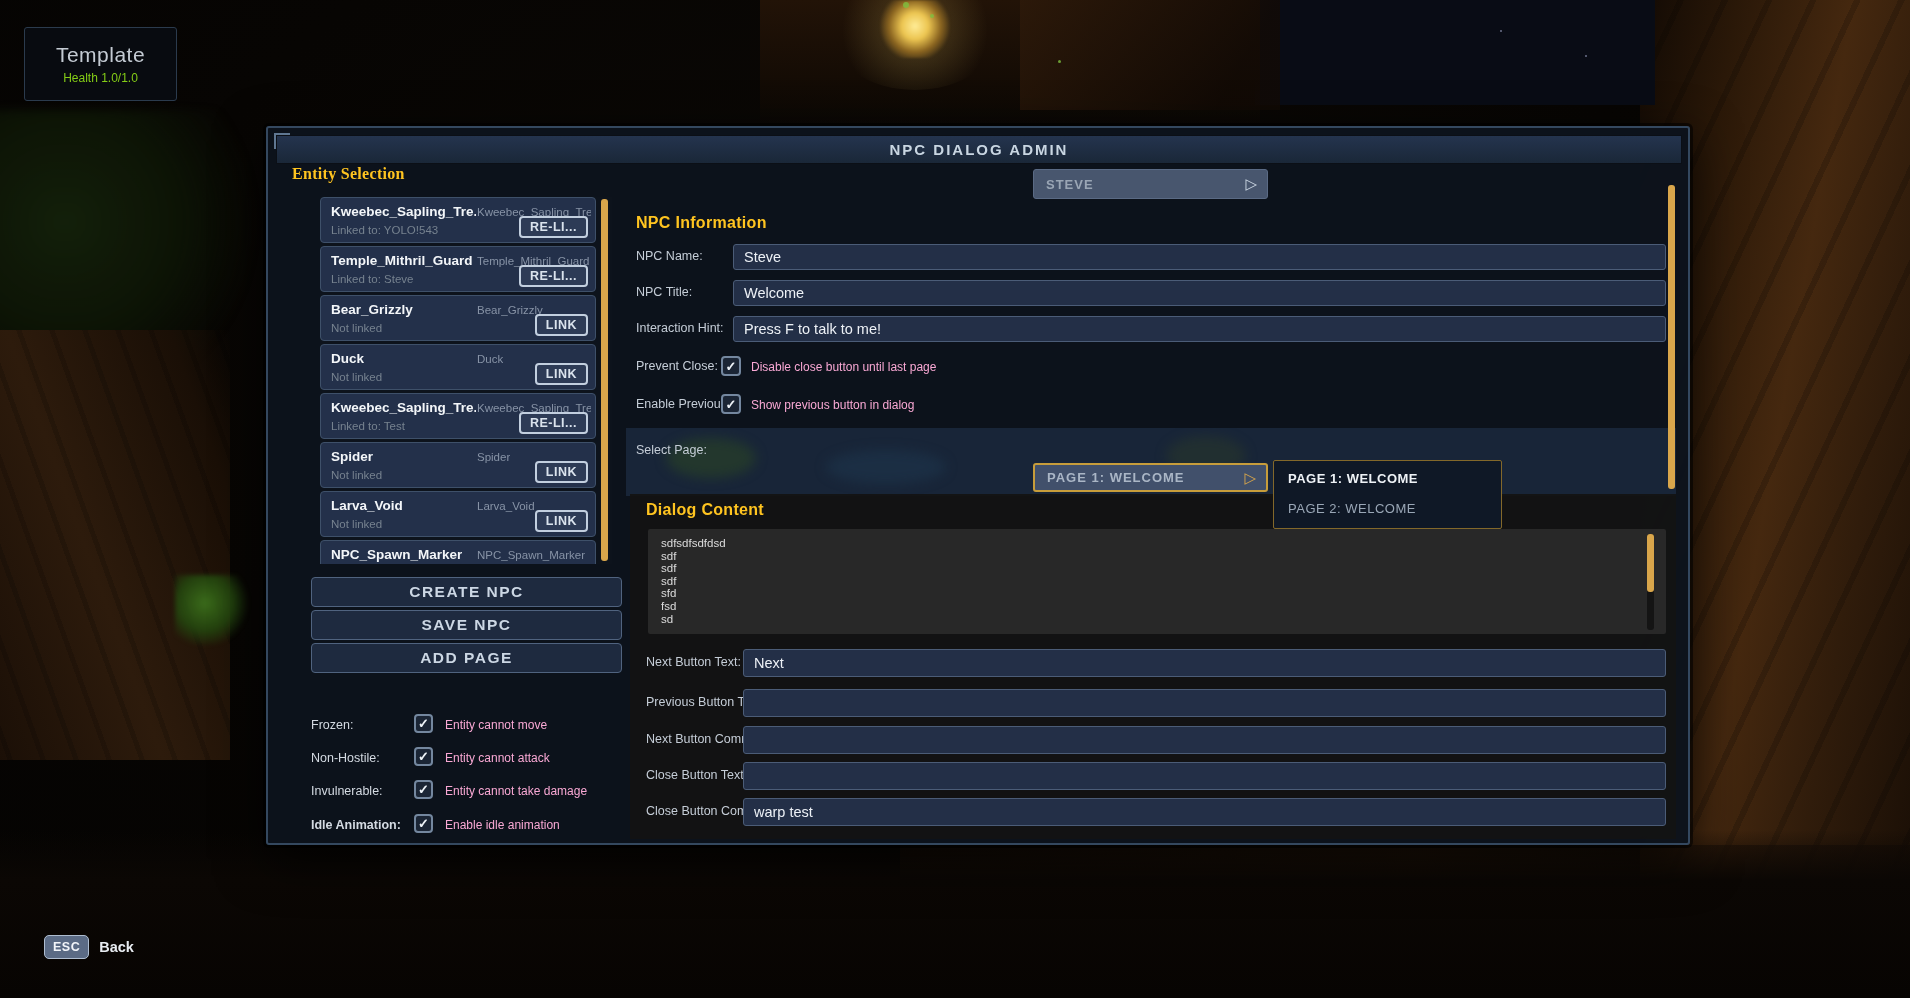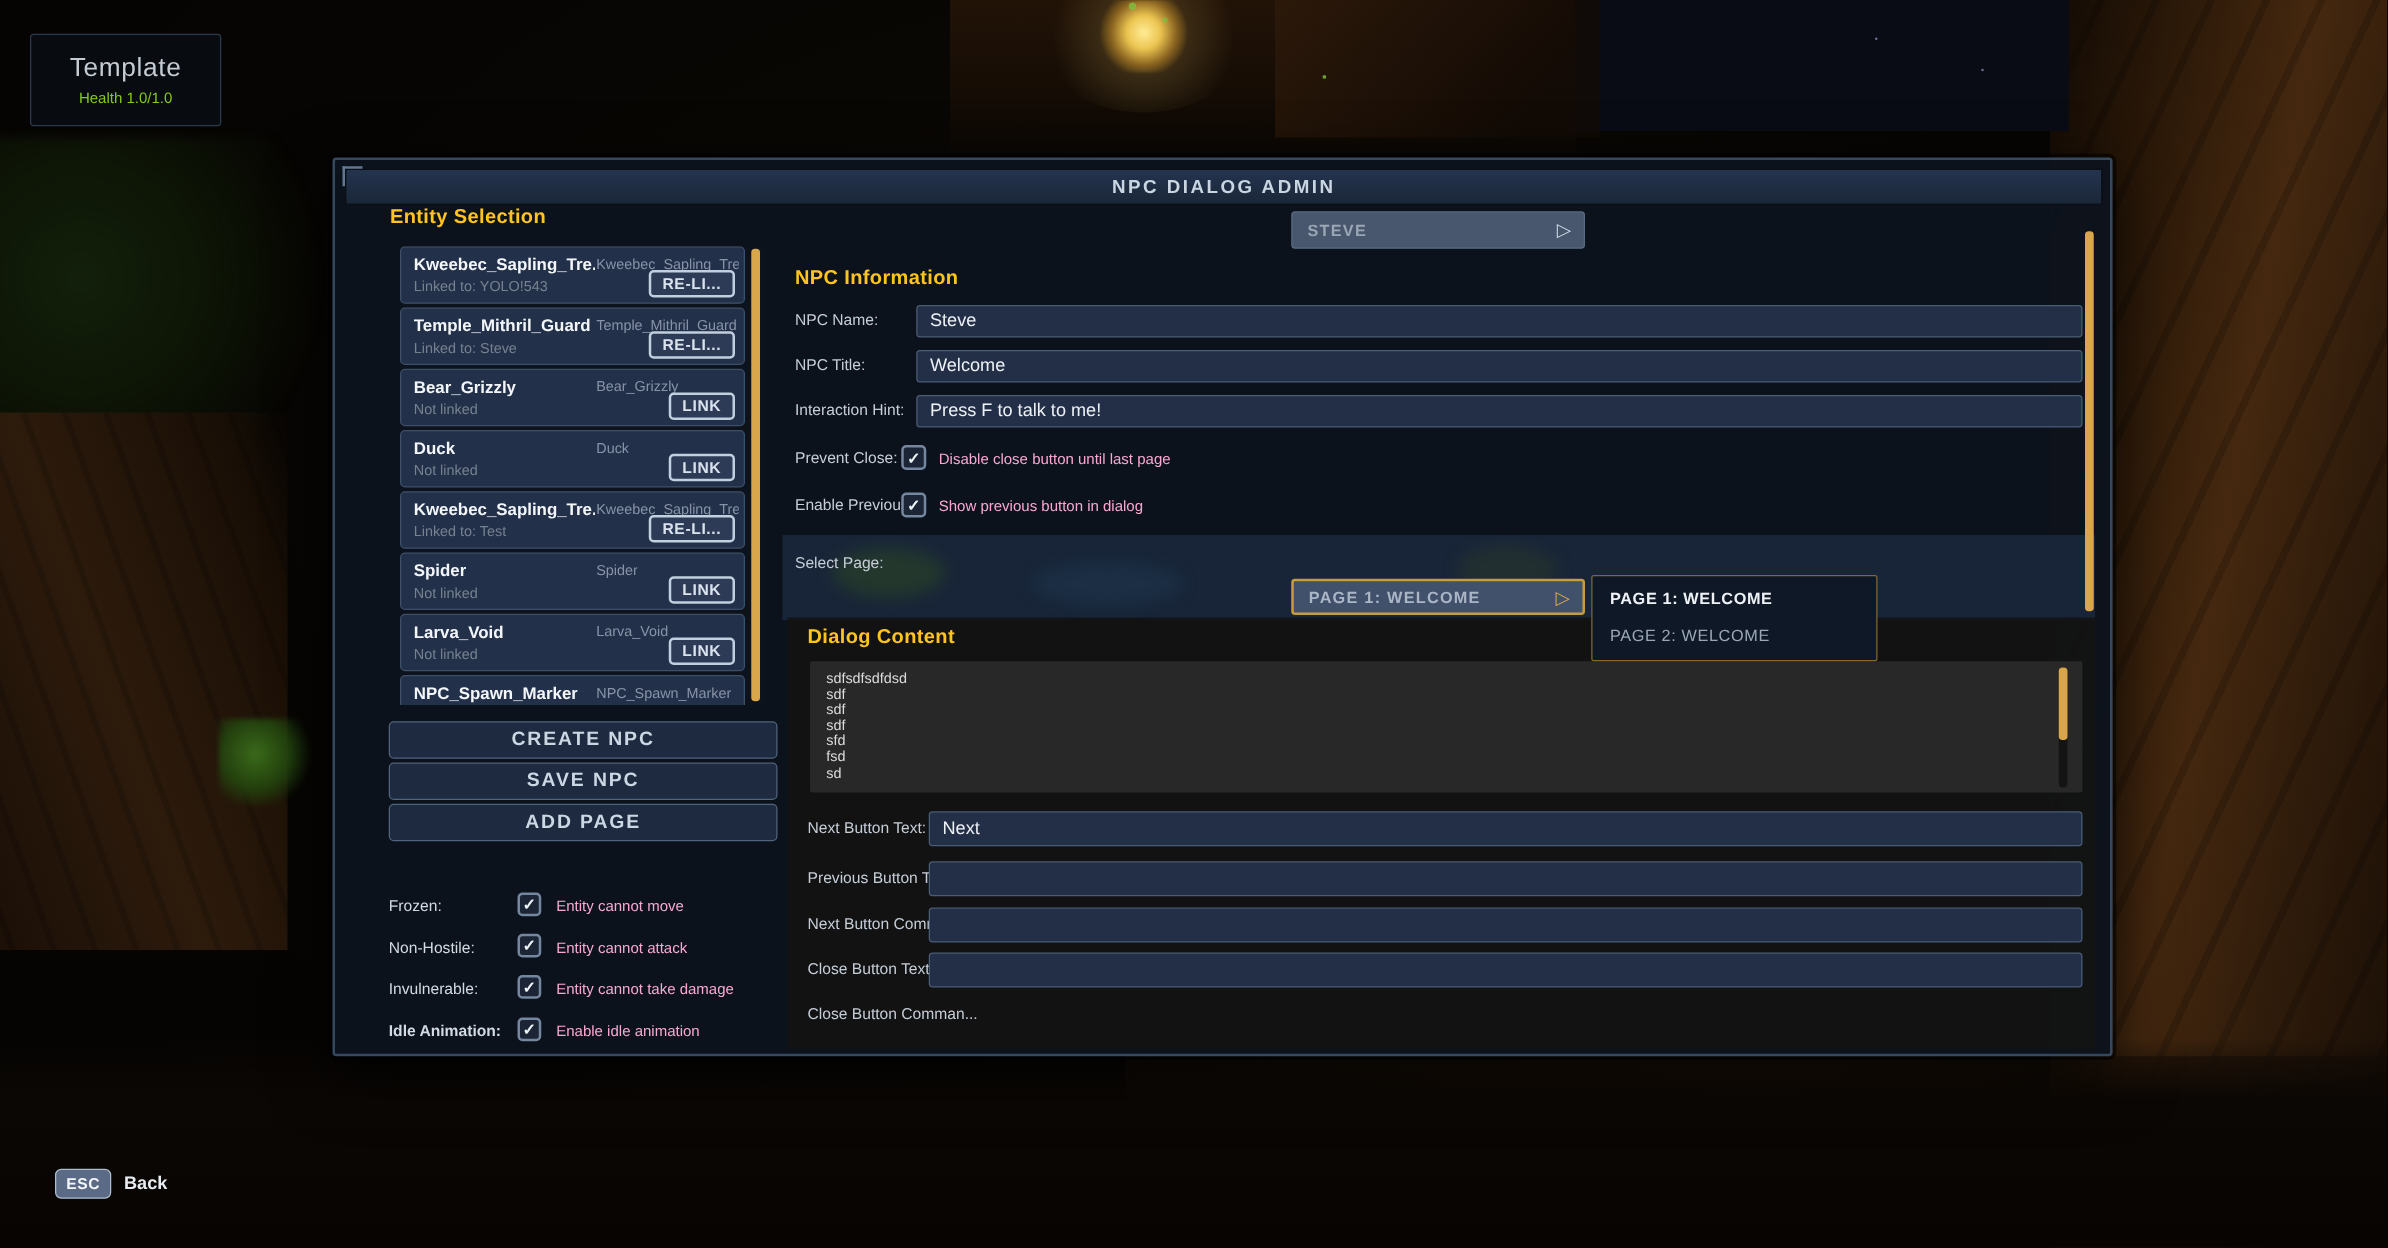--- a/index.html
+++ b/index.html
@@ -157,21 +157,21 @@
     <span class="esc-label">Back</span>
   </div>
 
   <div class="abs dialog">
 
     <div class="abs titlebar">
       <span>NPC DIALOG ADMIN</span>
     </div>
     <div class="abs corner cl"></div>
 
-    <div class="abs goldhdr" style="left:44px;top:37px;">Entity Selection</div>
+    <div class="abs goldhdr" style="left:24px;top:37px;font-family:Liberation Serif, serif;">Entity Selection</div>
 
     <div class="abs ent-list">
       <div class="ent-row">
         <span class="ent-name">Kweebec_Sapling_Tre...</span>
         <span class="ent-type">Kweebec_Sapling_Tre...</span>
         <span class="ent-status">Linked to: YOLO!543</span>
         <span class="ent-btn">RE-LI...</span>
       </div>
       <div class="ent-row">
         <span class="ent-name">Temple_Mithril_Guard</span>
@@ -312,15 +312,18 @@
     <div class="abs input tall" style="left:475px;top:598px;width:923px;">
       <span></span>
     </div>
 
     <span class="abs rlabel" style="left:378px;top:640px;">Close Button Text:</span>
     <div class="abs input tall" style="left:475px;top:634px;width:923px;">
       <span></span>
     </div>
 
     <span class="abs rlabel" style="left:378px;top:676px;">Close Button Comman...</span>
+    <div class="abs input tall" style="left:475px;top:670px;width:923px;">
+      <span>warp test</span>
+    </div>
 
   </div>
 </div>
 
 </body></html>

